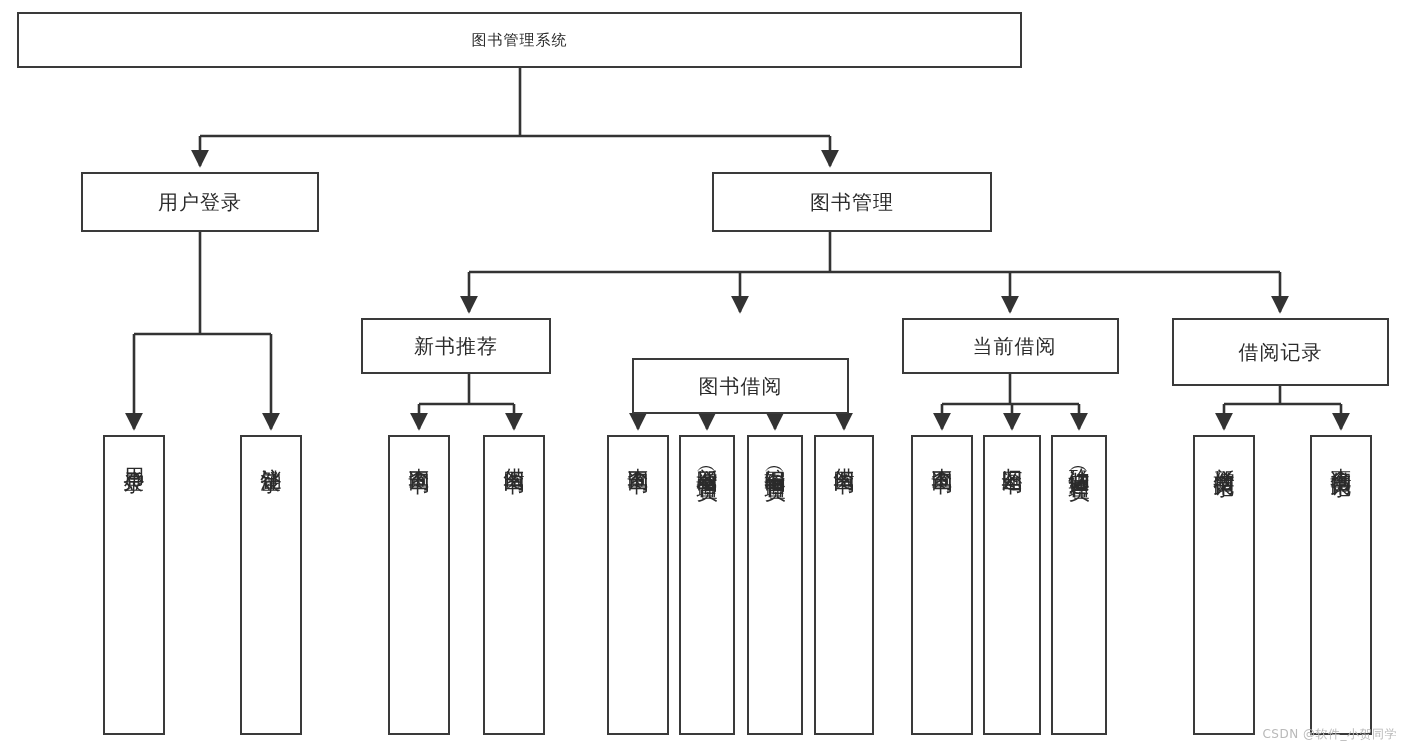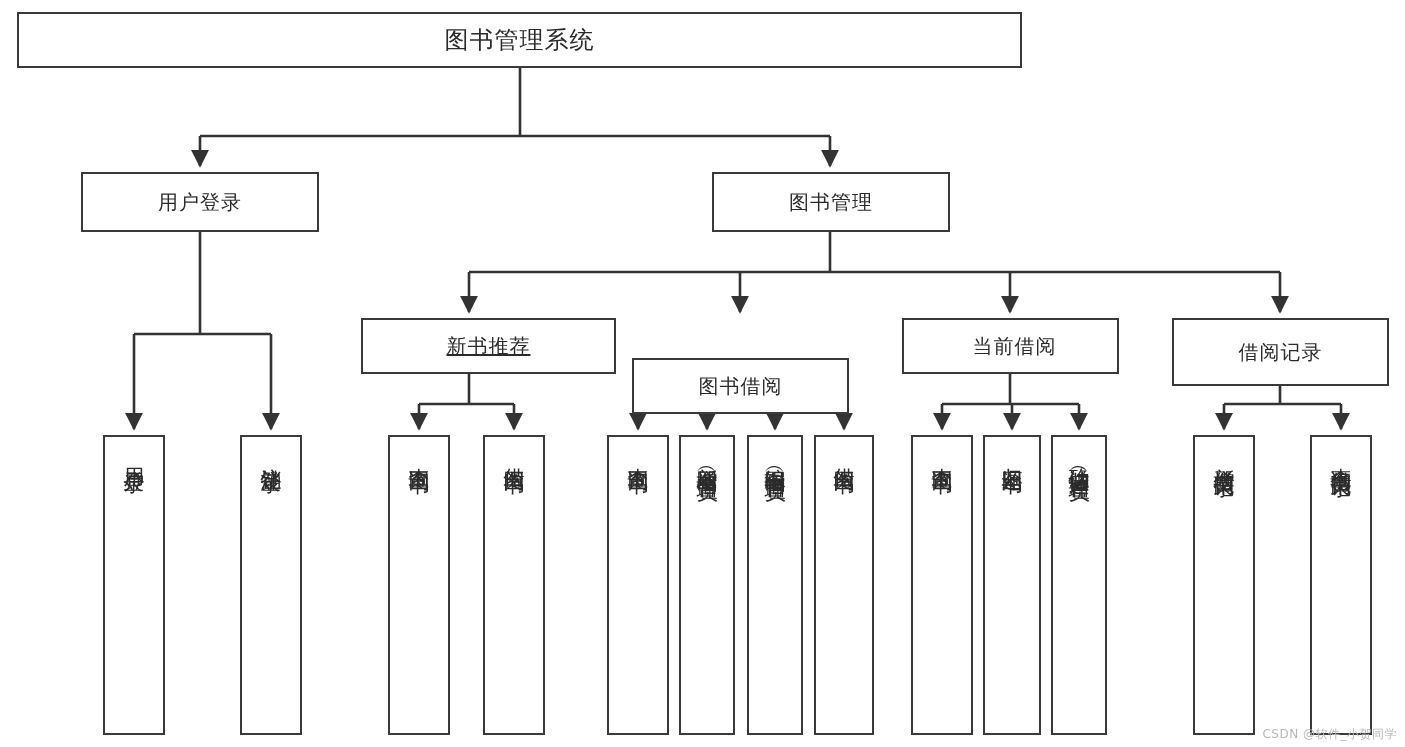--- a/index.html
+++ b/index.html
@@ -46,21 +46,21 @@
     padding-top: 14px;
     align-items: flex-start;
   }
   .node.vert .vtext {
     writing-mode: vertical-rl;
     text-orientation: upright;
     line-height: 1.05;
     white-space: nowrap;
   }
   .node.root {
-    font-size: 24px;
+    font-size: 15px;
     font-family: Liberation Serif, serif;
   }
   .watermark {
     position: absolute;
     right: 8px;
     bottom: 4px;
     font-size: 12px;
     color: #b9b9b9;
     z-index: 5;
     white-space: nowrap;
@@ -122,25 +122,25 @@
     </g>
   </svg>
 
   <div class="node horiz root" style="left:17px; top:12px; width:1005px; height:56px;">
     <span>图书管理系统</span>
   </div>
 
   <div class="node horiz" style="left:81px; top:172px; width:238px; height:60px;">
     <span>用户登录</span>
   </div>
-  <div class="node horiz" style="left:712px; top:172px; width:238px; height:60px;">
+  <div class="node horiz" style="left:712px; top:172px; width:280px; height:60px;">
     <span>图书管理</span>
   </div>
 
-  <div class="node horiz" style="left:361px; top:318px; width:255px; height:56px;text-decoration:underline;">
+  <div class="node horiz" style="left:361px; top:318px; width:190px; height:56px;">
     <span>新书推荐</span>
   </div>
   <div class="node horiz" style="left:632px; top:318px; width:217px; height:56px;margin-top:40px;">
     <span>图书借阅</span>
   </div>
   <div class="node horiz" style="left:902px; top:318px; width:217px; height:56px;padding-left:8px;">
     <span>当前借阅</span>
   </div>
   <div class="node horiz" style="left:1172px; top:318px; width:217px; height:68px;">
     <span>借阅记录</span>

